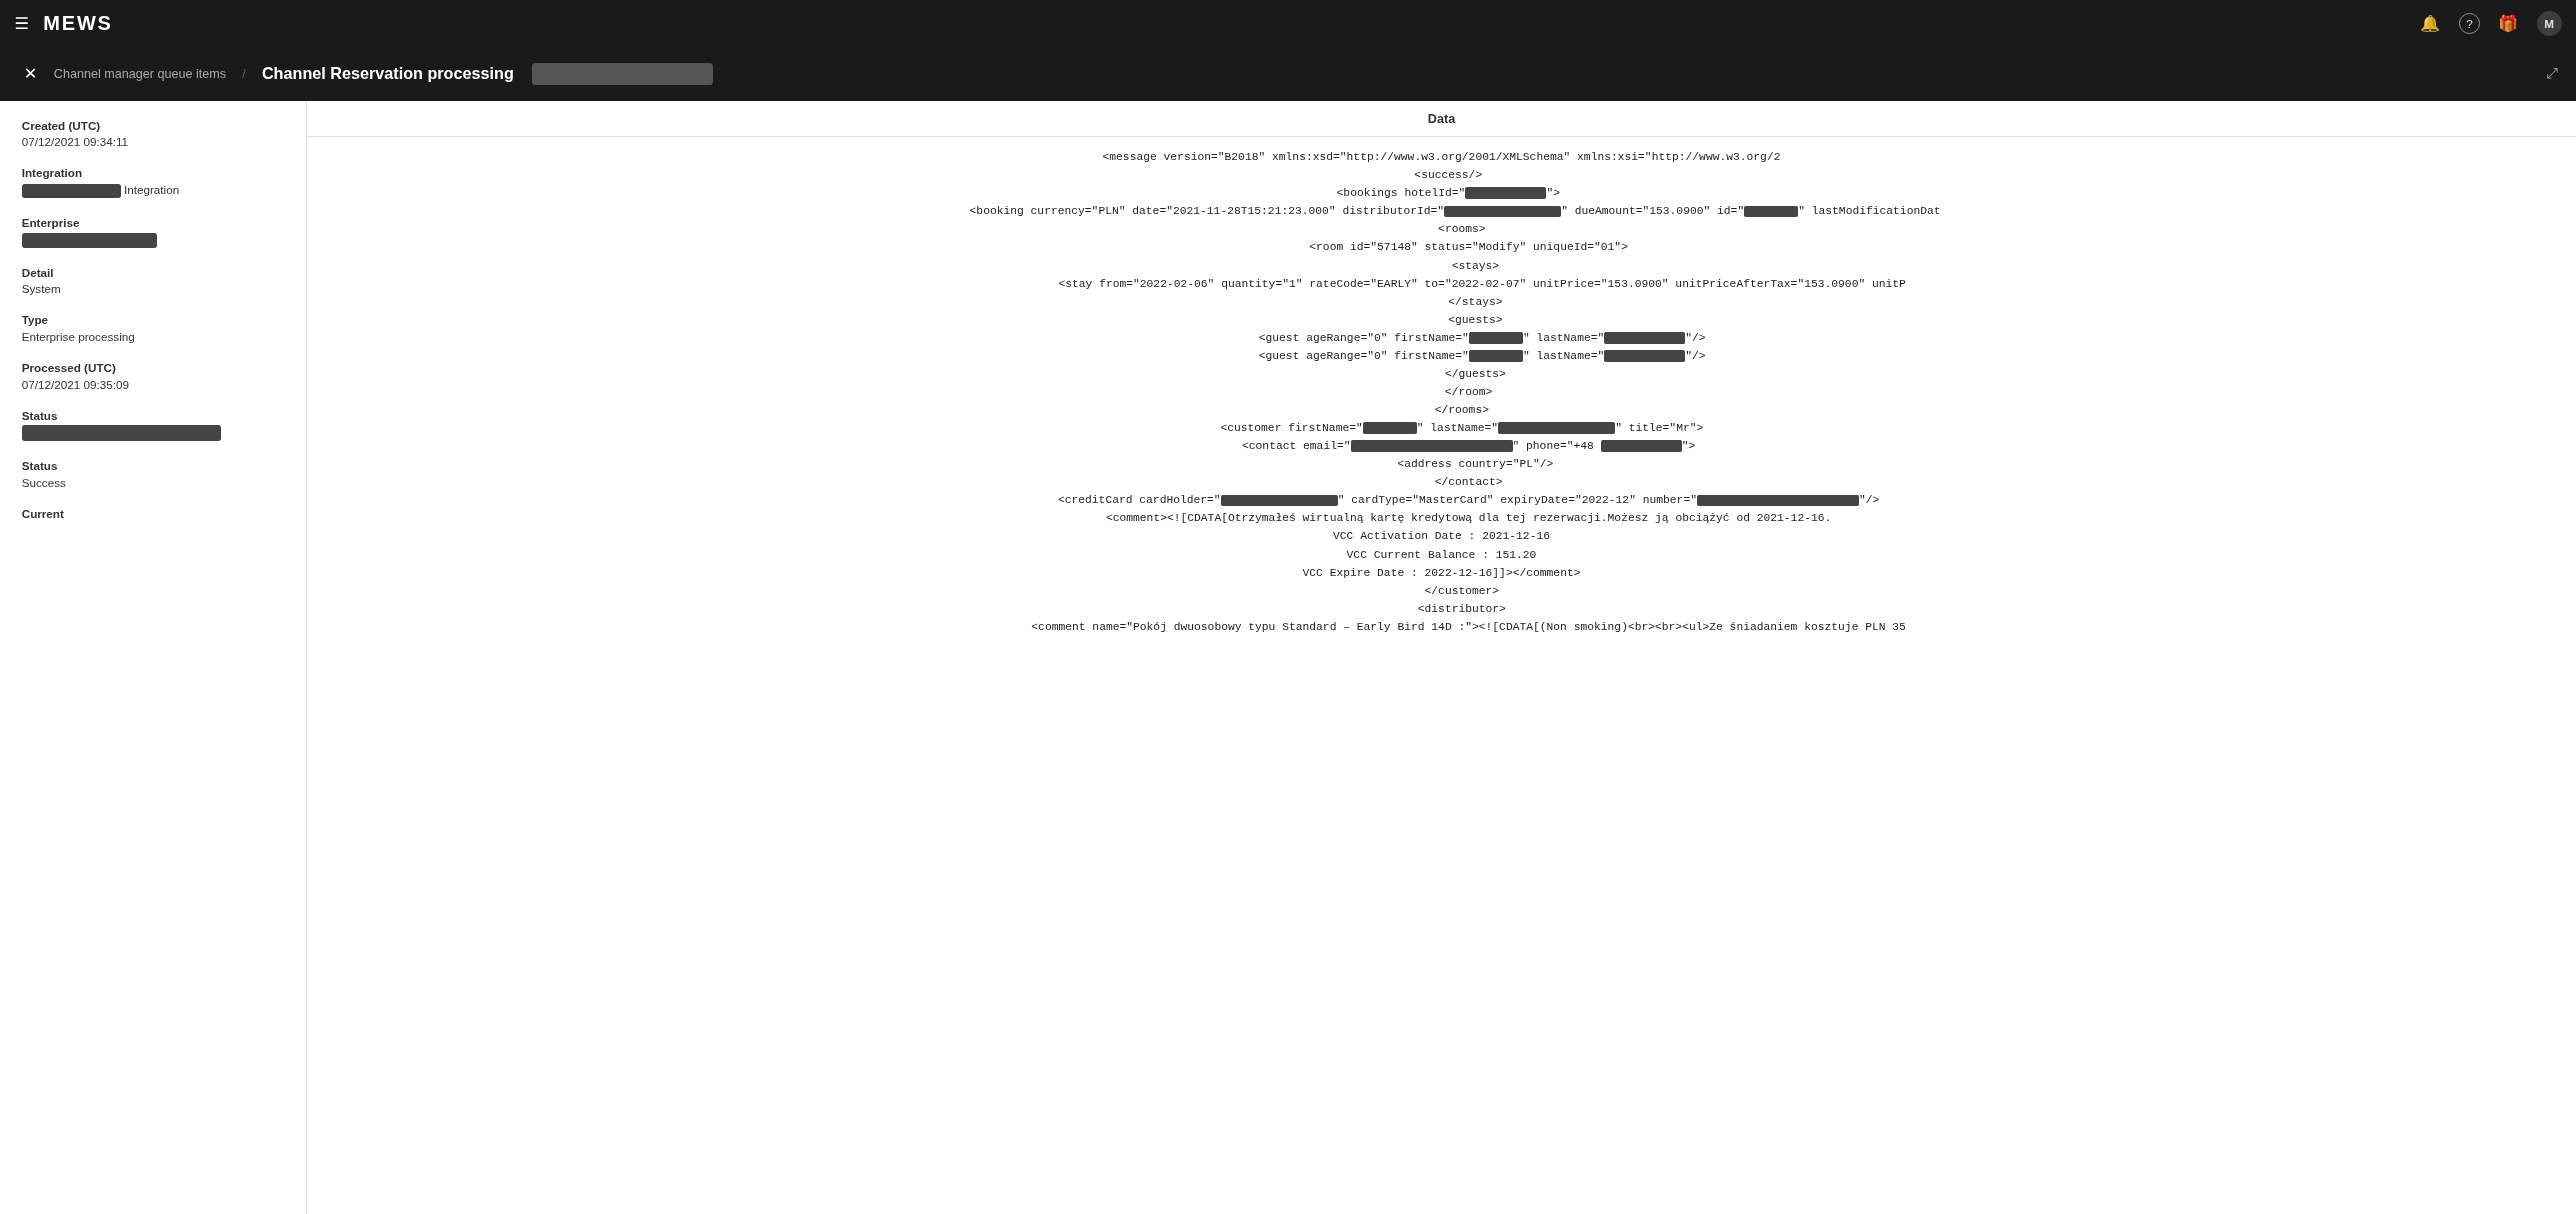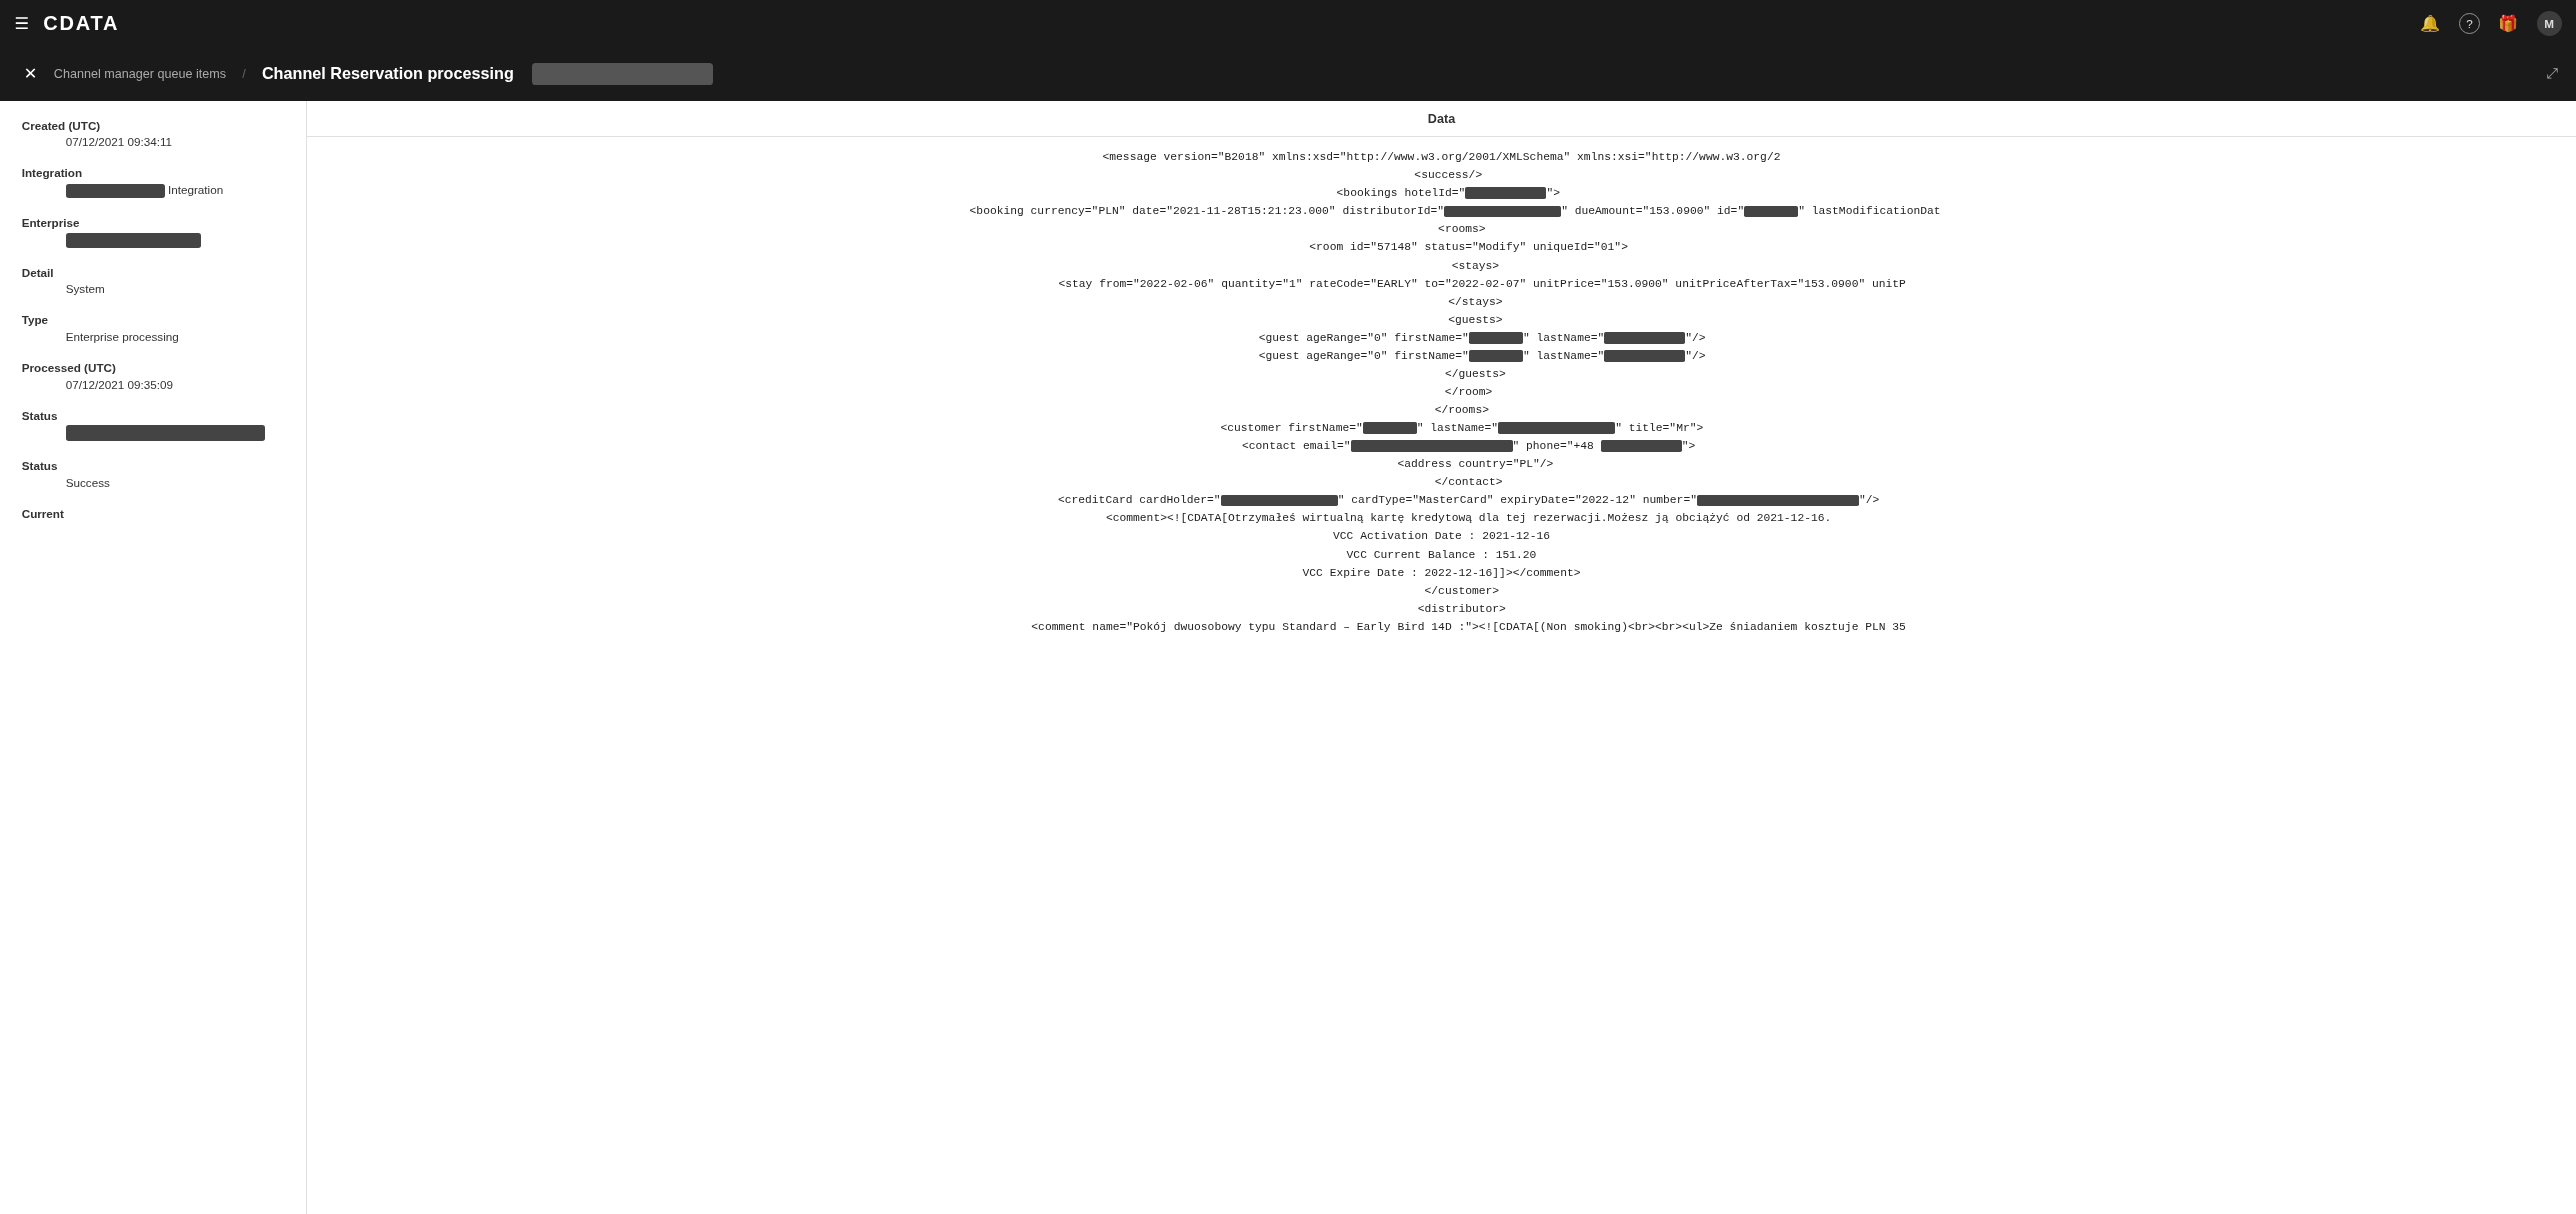--- a/index.html
+++ b/index.html
@@ -113,21 +113,20 @@
     .sidebar-section { margin-bottom: 18px; }
     .sidebar-label {
       font-size: 11.7px;
       font-weight: 700;
       color: #333;
       margin-bottom: 3.6px;
     }
     .sidebar-value {
       font-size: 11.7px;
       color: #333;
-      margin-left: 44px;
     }
     .redacted-block {
       display: inline-block;
       background: #444;
       border-radius: 2.7px;
       height: 14.4px;
       vertical-align: middle;
     }
     .redacted-sm { width: 99px; }
     .redacted-md { width: 135px; }
@@ -196,21 +195,21 @@
       font-weight: 700;
       color: #333;
     }
   </style>
 </head>
 <body>
 
 <nav class="top-nav">
   <div class="top-nav-left">
     <span class="hamburger">☰</span>
-    <span class="brand">CDATA</span>
+    <span class="brand">MEWS</span>
   </div>
   <div class="top-nav-right">
     <span class="nav-icon">🔔</span>
     <span class="nav-icon" style="border:1.4px solid #aaa;border-radius:50%;width:21.7px;height:21.7px;display:flex;align-items:center;justify-content:center;font-size:11.7px;">?</span>
     <span class="nav-icon">🎁</span>
     <span class="nav-icon" style="background:#444;border-radius:50%;width:25px;height:25px;display:flex;align-items:center;justify-content:center;font-size:11.7px;font-weight:700;color:#fff;">M</span>
   </div>
 </nav>
 
 <div class="bg-page-header">Cha</div>

